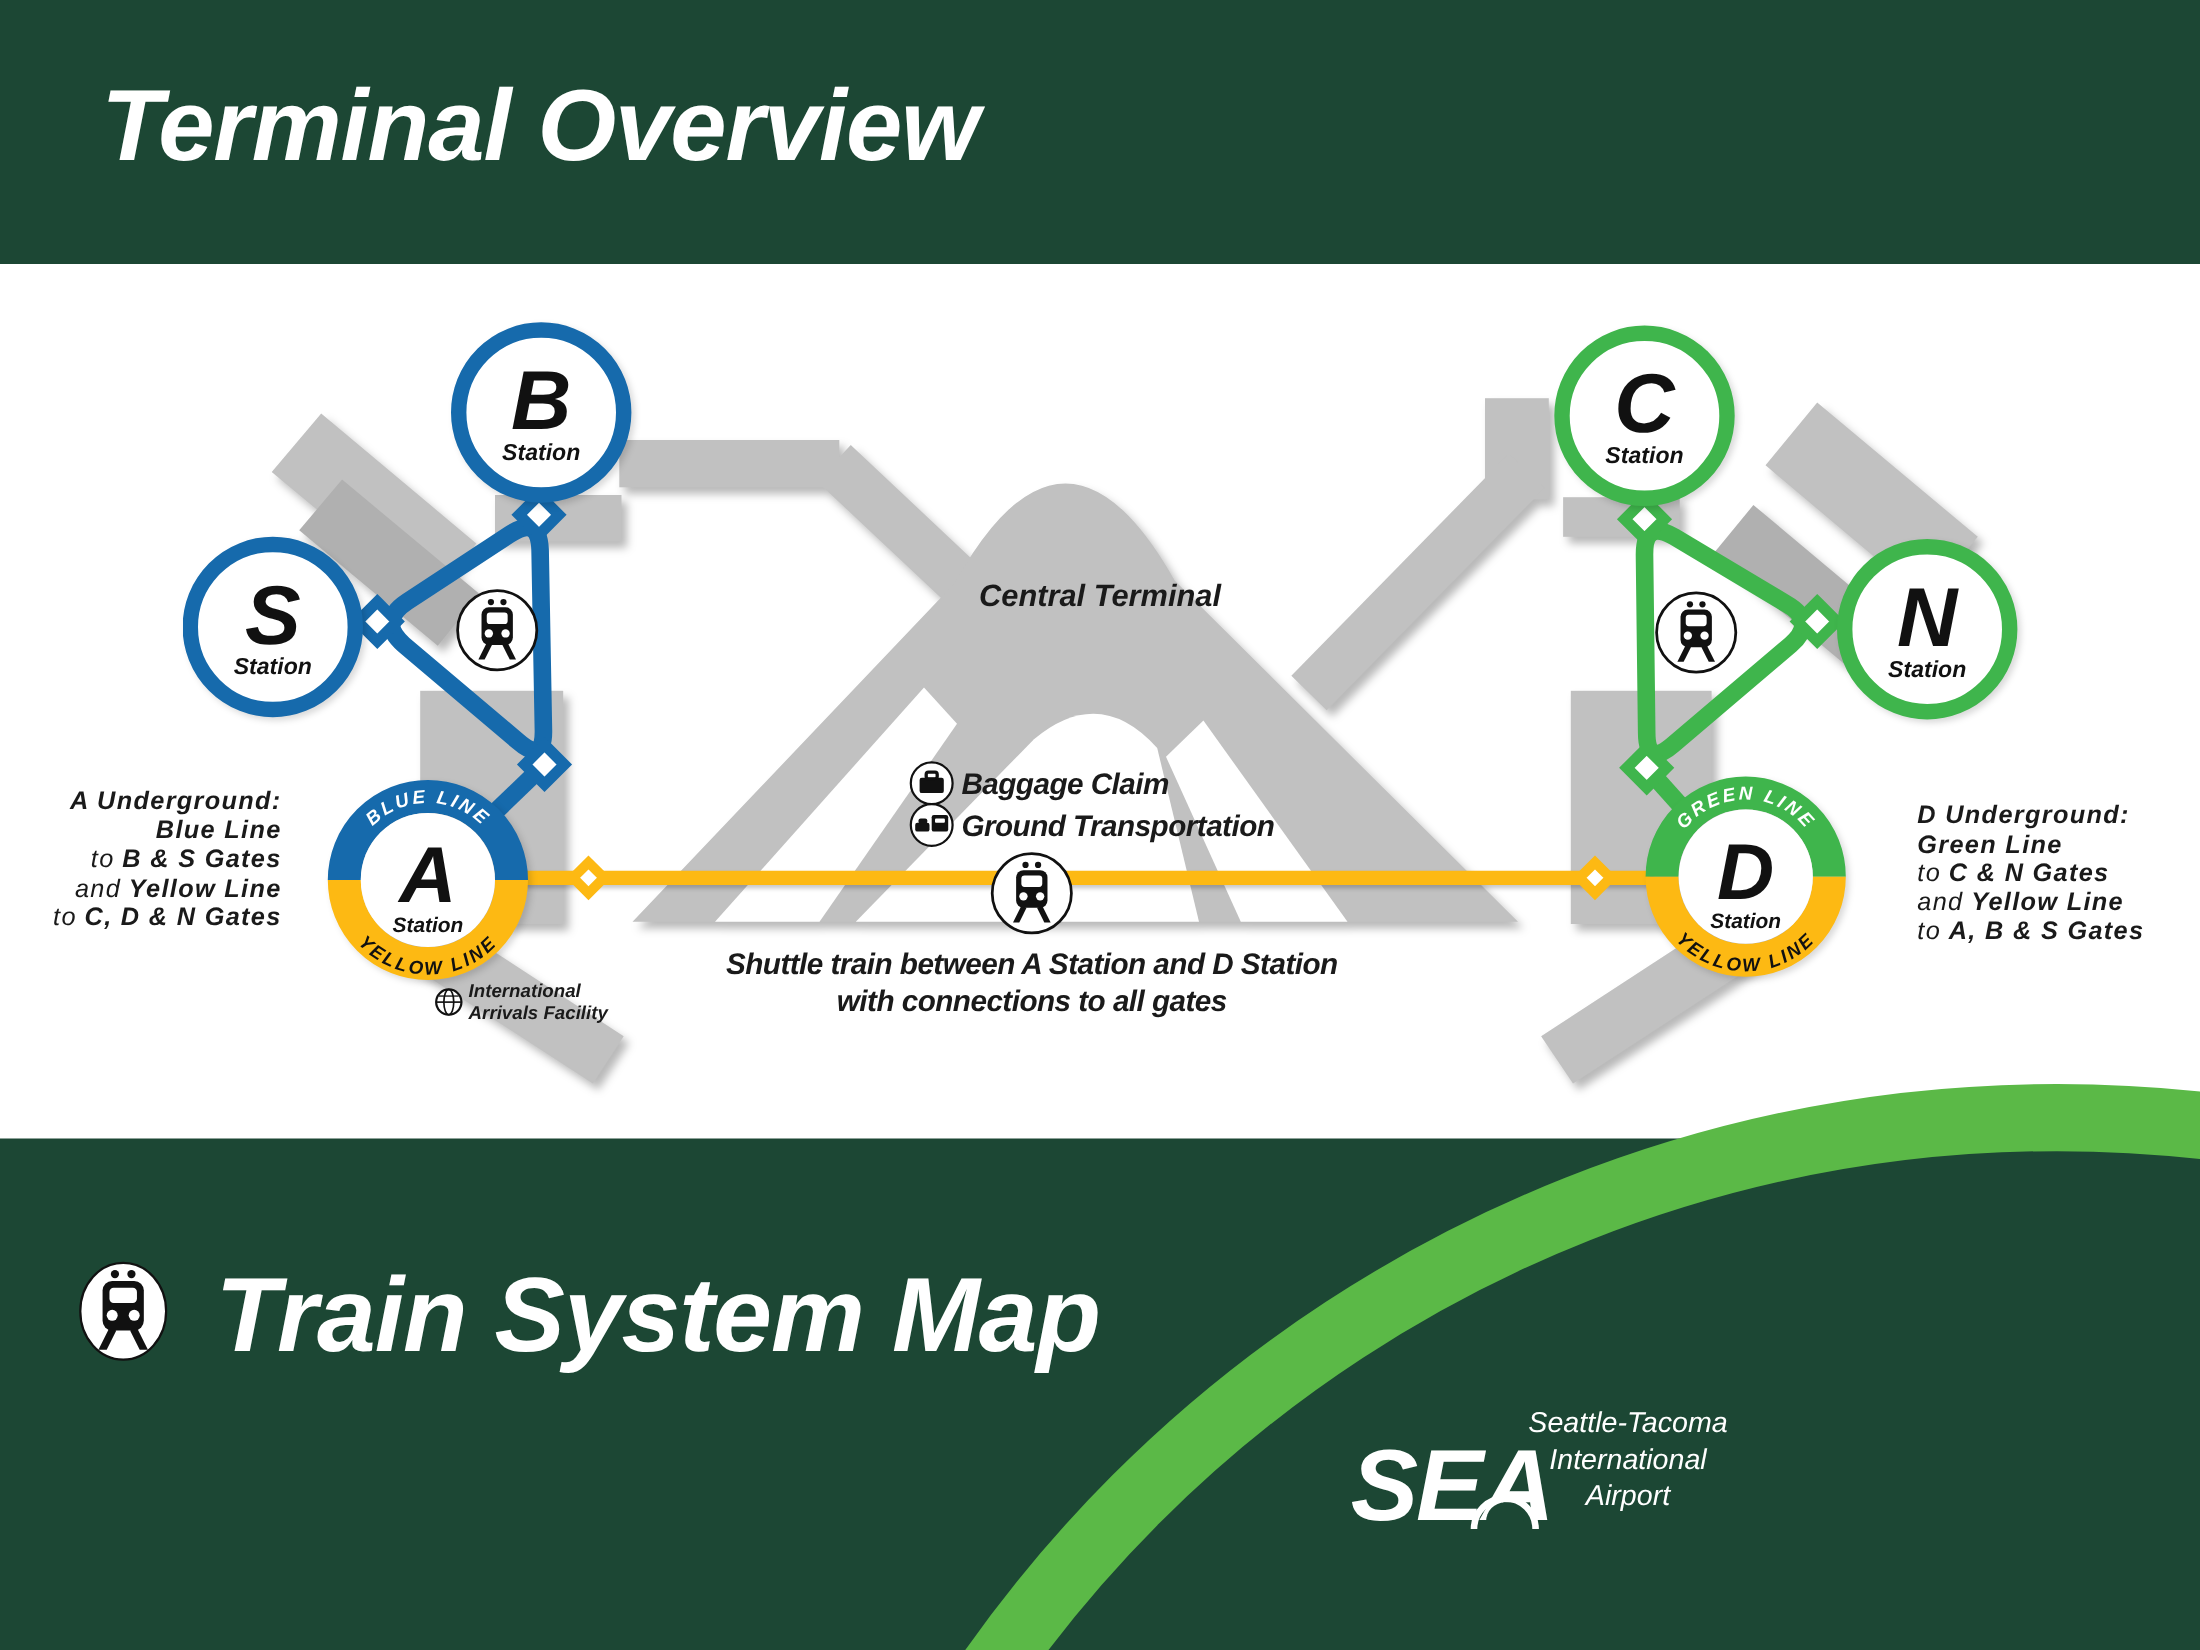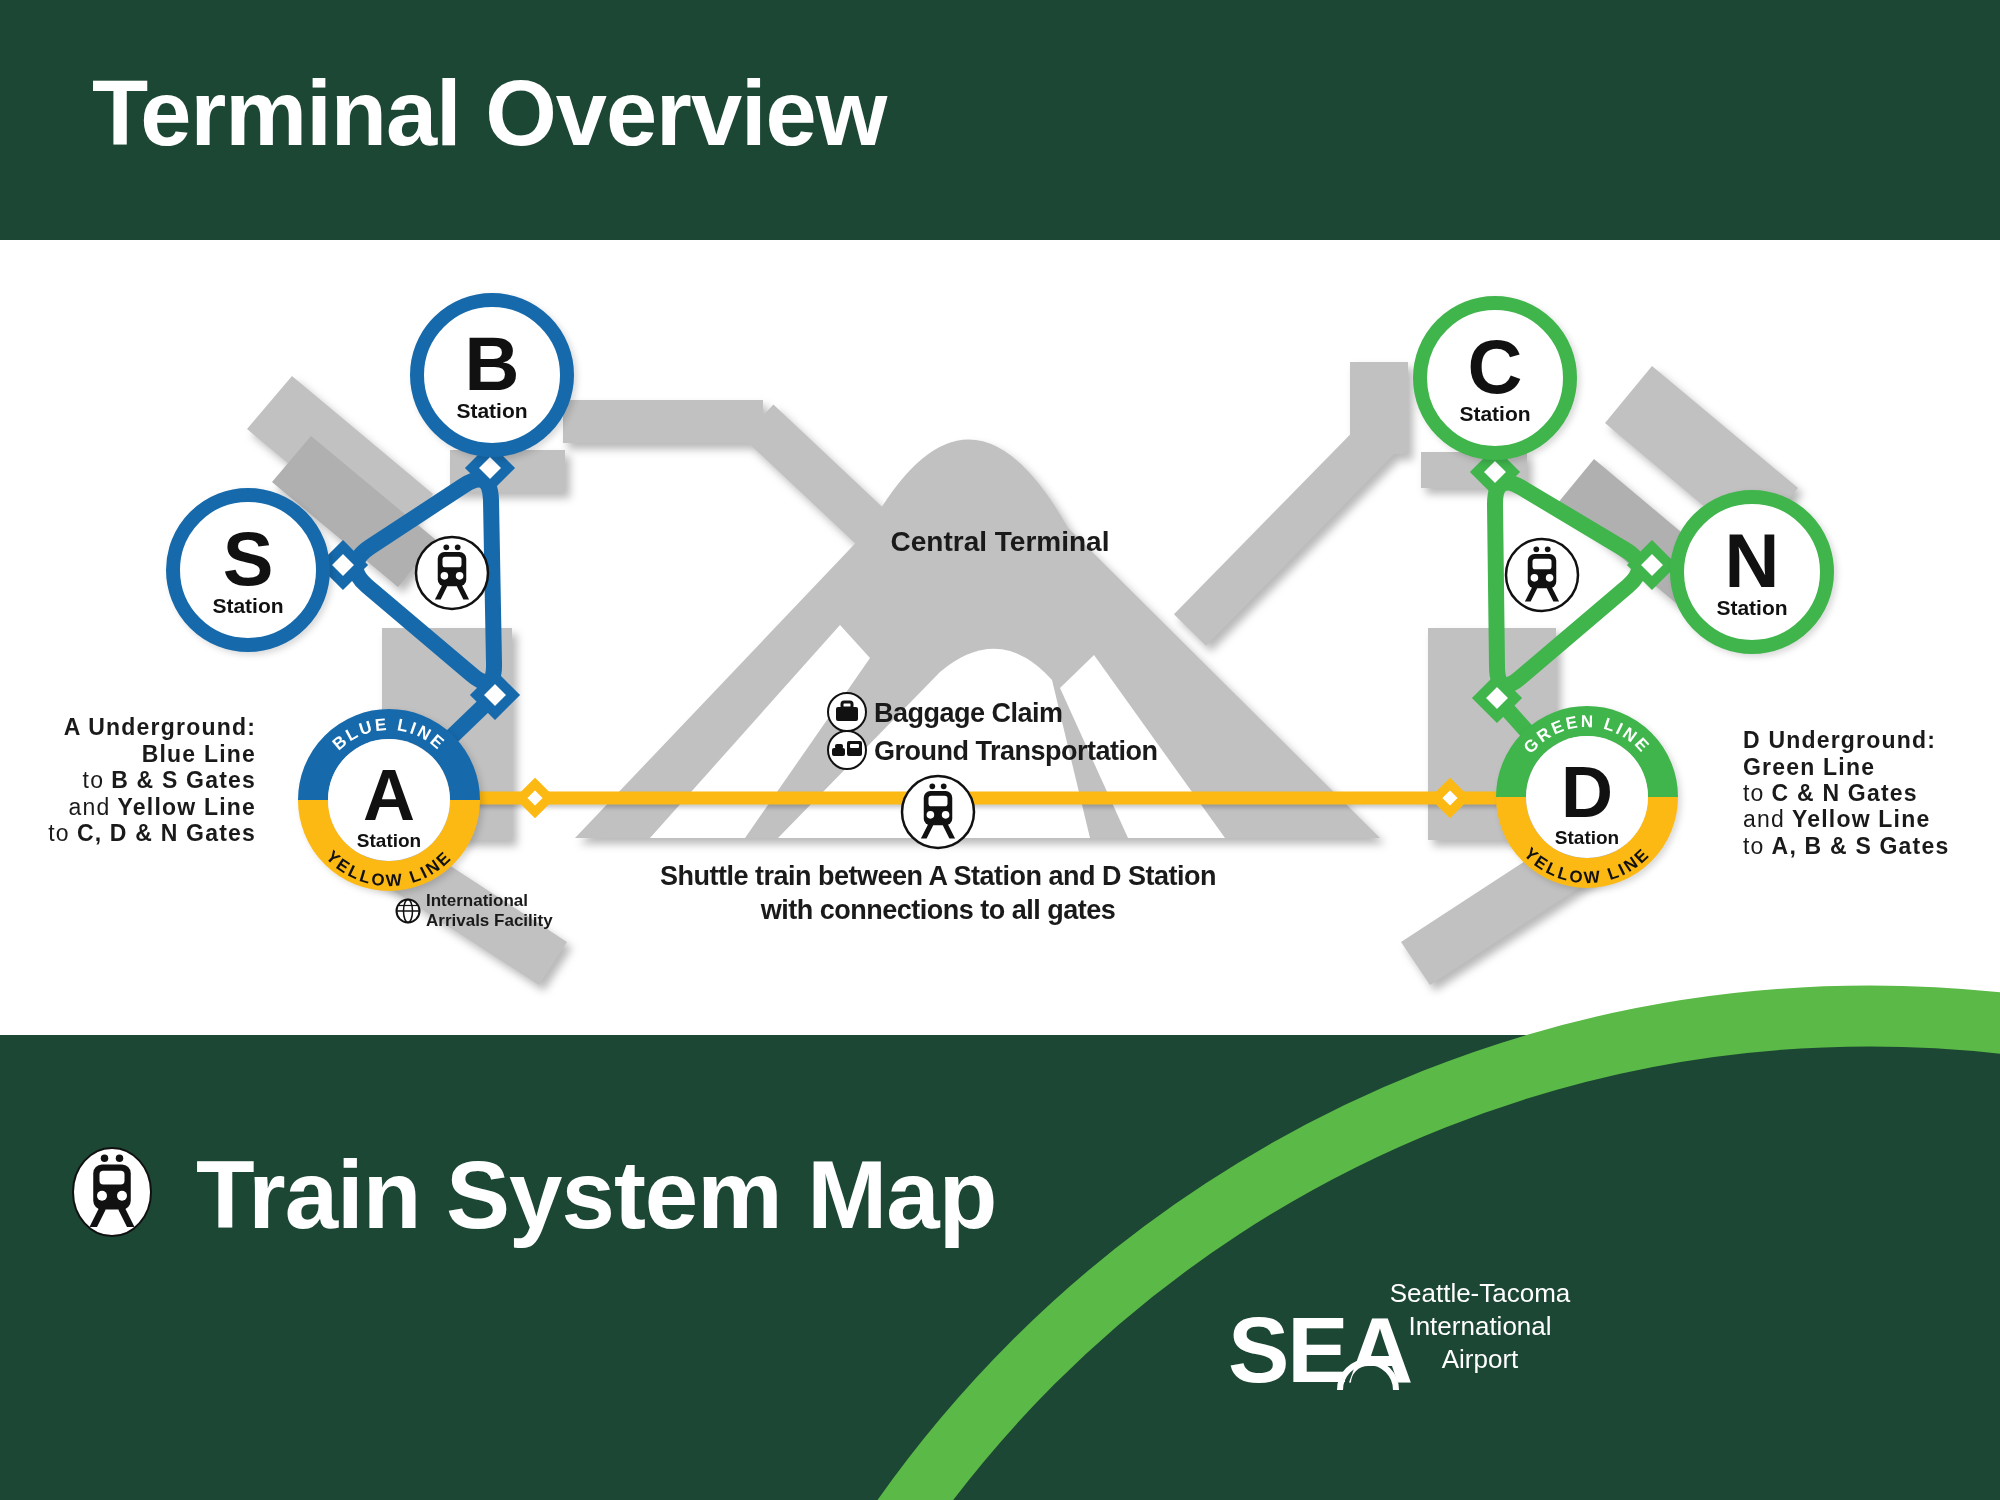--- a/index.html
+++ b/index.html
@@ -1,16 +1,16 @@
 <!DOCTYPE html>
 <html><head>
 <meta charset="utf-8">
 <style>
   html,body{margin:0;padding:0;background:#ffffff;}
-  #stage{position:relative;width:2000px;height:1500px;overflow:hidden;background:#ffffff;}
+  #stage{position:relative;width:2000px;height:1500px;overflow:hidden;background:#ffffff;font-style:italic;}
   svg{position:absolute;left:0;top:0;}
   text{font-family:"Liberation Sans",sans-serif;}
   .t-title{font-weight:bold;font-size:92px;fill:#ffffff;letter-spacing:-1px;}
   .t-footer{font-weight:bold;font-size:96px;fill:#ffffff;letter-spacing:-1px;}
   .st-letter{font-weight:bold;font-size:76px;fill:#111111;text-anchor:middle;}
   .st-sub{font-weight:bold;font-size:21px;fill:#111111;text-anchor:middle;}
   .badge-letter{font-weight:bold;font-size:72px;fill:#111111;text-anchor:middle;}
   .badge-sub{font-weight:bold;font-size:19px;fill:#111111;text-anchor:middle;}
   .arc-top{font-weight:bold;font-size:17px;fill:#ffffff;letter-spacing:2.5px;}
   .arc-bot{font-weight:bold;font-size:17px;fill:#111111;letter-spacing:2.5px;}

